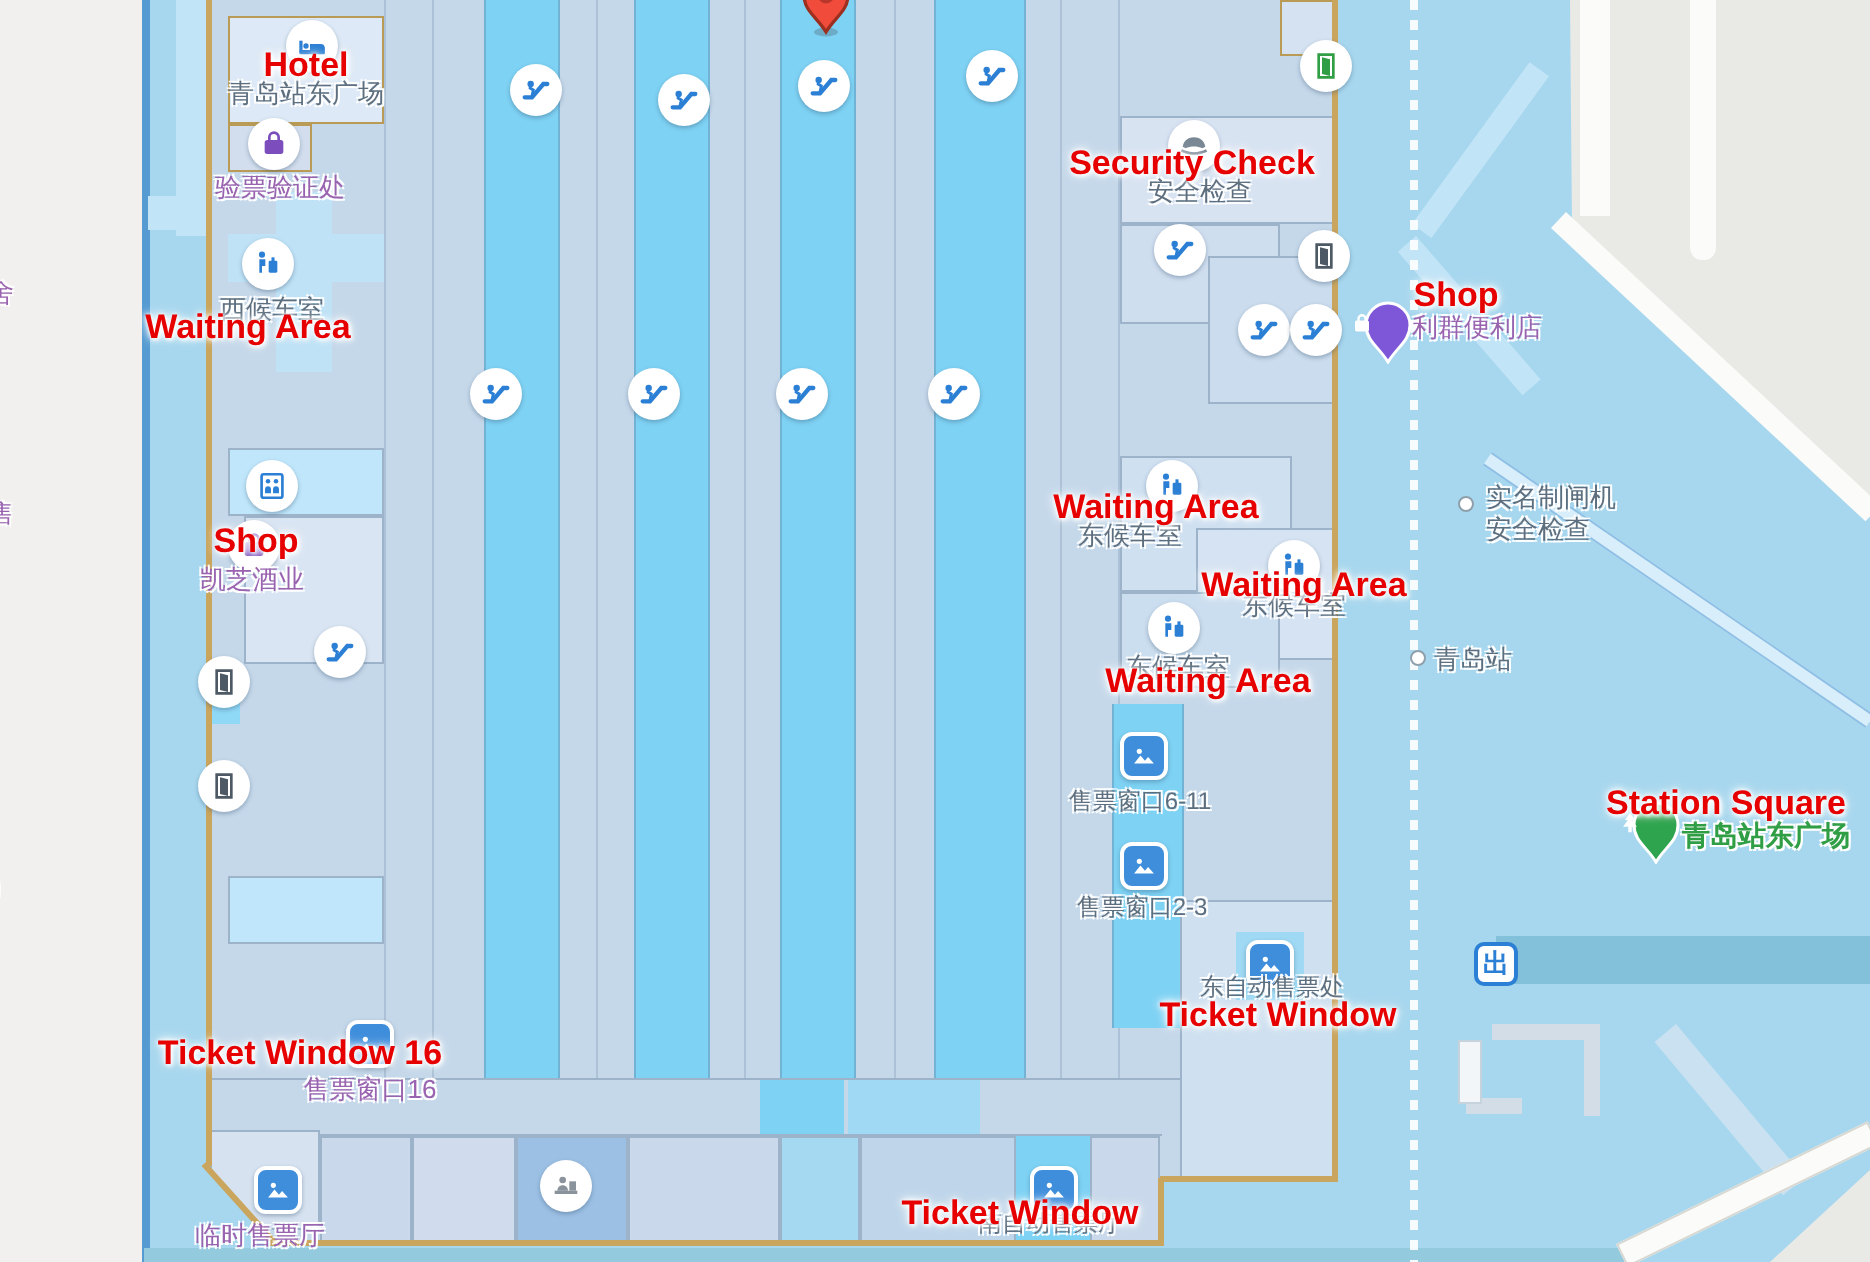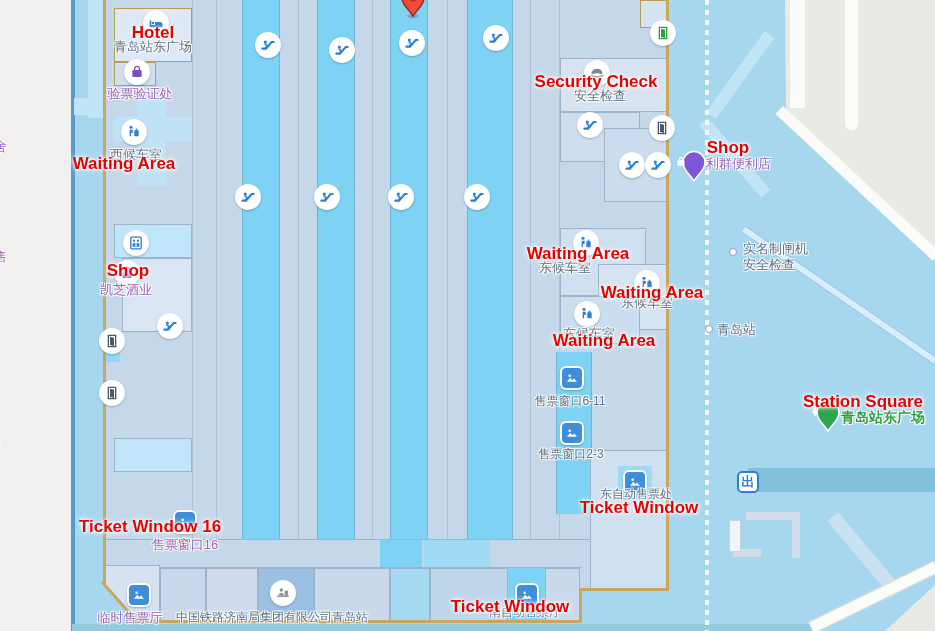--- a/index.html
+++ b/index.html
@@ -376,21 +376,20 @@
       <span class="lab poi-gray" style="left: 717px; top: 330px; transform: translate(0px, -50%);">青岛站</span>
       <span class="lab poi-purple" style="left: 126px; top: 290px; transform: translate(-50%, -50%);">凯芝酒业</span>
       <span class="lab poi-gray" style="left: 565px; top: 268px; transform: translate(-50%, -50%);">东候车室</span>
       <span class="lab poi-gray" style="left: 647px; top: 303px; transform: translate(-50%, -50%);">东候车室</span>
       <span class="lab poi-gray" style="left: 589px; top: 334px; transform: translate(-50%, -50%);">东候车室</span>
       <span class="lab poi-gray" style="font-size: 12px; left: 570px; top: 401px; transform: translate(-50%, -50%);">售票窗口6-11</span>
       <span class="lab poi-gray" style="font-size: 12px; left: 571px; top: 454px; transform: translate(-50%, -50%);">售票窗口2-3</span>
       <span class="lab poi-gray" style="font-size: 12px; left: 636px; top: 494px; transform: translate(-50%, -50%);">东自动售票处</span>
       <span class="lab poi-purple" style="left: 185px; top: 545px; transform: translate(-50%, -50%);">售票窗口16</span>
       <span class="lab poi-purple" style="left: 130px; top: 618px; transform: translate(-50%, -50%);">临时售票厅</span>
-      <span class="lab poi-gray" style="font-size: 12px; left: 272px; top: 617px; transform: translate(-50%, -50%);">中国铁路济南局集团有限公司青岛站</span>
       <span class="lab poi-gray" style="font-size: 12px; left: 525px; top: 612px; transform: translate(-50%, -50%);">南自动售票厅</span>
       <span class="lab poi-green" style="left: 841px; top: 418px; transform: translate(0px, -50%);">青岛站东广场</span>
       <span class="lab poi-purple" style="left: -6px; top: 147px; transform: translate(0px, -50%);">舍</span>
       <span class="lab poi-purple" style="left: -6px; top: 257px; transform: translate(0px, -50%);">售</span>
       <span class="lab poi-purple" style="left: -6px; top: 443px; transform: translate(0px, -50%);">」</span>
     </div>
   <div id="annos" style="left:0;top:0;width:935px;height:631px;">
       <span class="red-label" style="left: 153px; top: 33px; transform: translate(-50%, -50%);">Hotel</span>
       <span class="red-label" style="left: 596px; top: 82px; transform: translate(-50%, -50%);">Security Check</span>
       <span class="red-label" style="left: 728px; top: 148px; transform: translate(-50%, -50%);">Shop</span>

